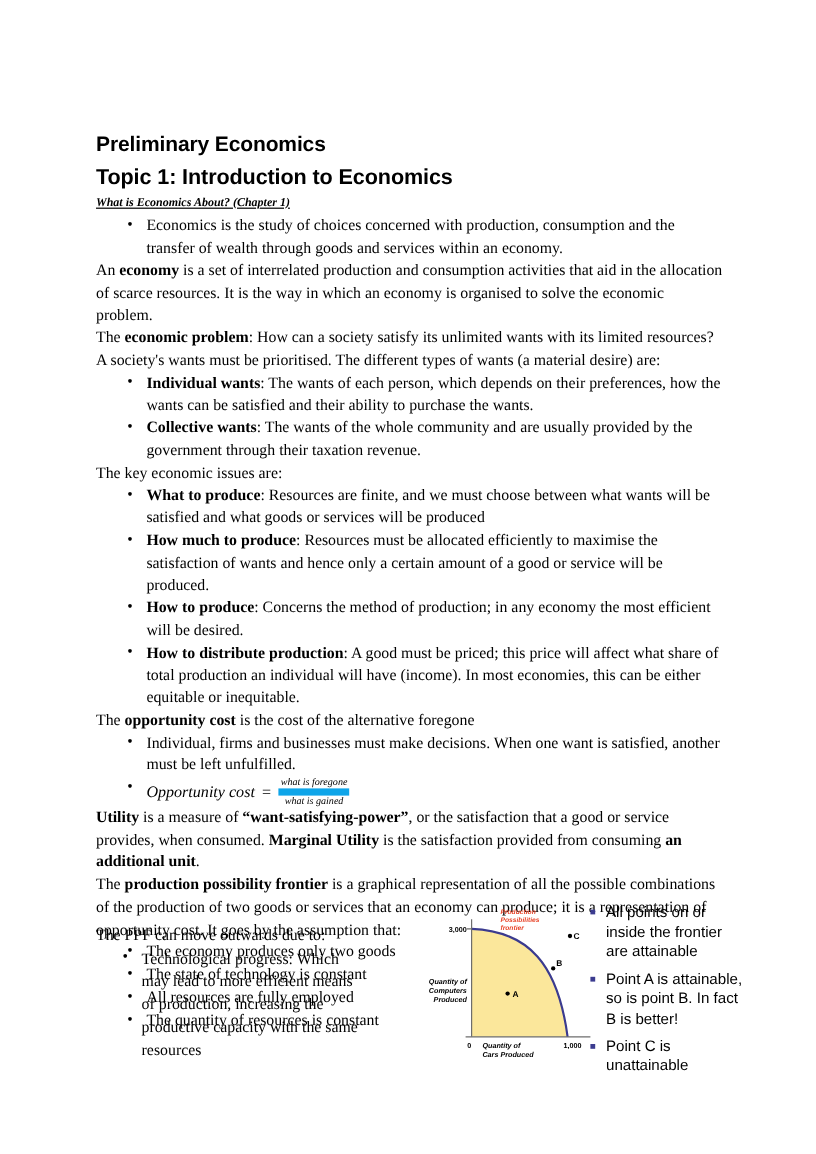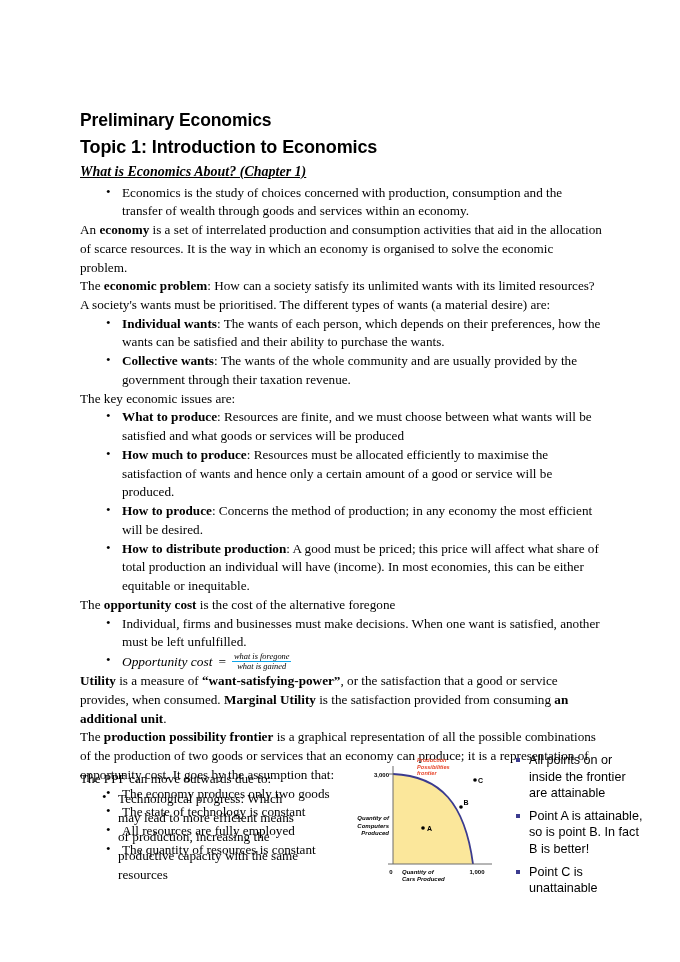--- a/index.html
+++ b/index.html
@@ -40,21 +40,21 @@
   h2.topic-title {
     font-family: "Liberation Sans", sans-serif;
     font-size: 18px;
     font-weight: bold;
     margin: 0 0 6px 0;
     letter-spacing: -0.1px;
     line-height: 1.15;
   }
   h3.section-title {
     font-family: "Liberation Serif", serif;
-    font-size: 14px;
+    font-size: 10px;
     font-weight: bold;
     font-style: italic;
     text-decoration: underline;
     margin: 0 0 3px 0;
     line-height: 1.2;
   }
   p.para {
     font-size: 13.2px;
     line-height: 1.42;
     margin: 0;
@@ -103,21 +103,21 @@
   .formula .eq { margin-right: 6px; font-style: normal; }
   .frac {
     display: inline-block;
     vertical-align: middle;
     text-align: center;
     font-size: 8.4px;
     line-height: 1.12;
     font-style: italic;
   }
   .frac .num {
-    border-bottom: 1px solid #0ea5e9;
+    border-bottom: 6px solid #0ea5e9;
     padding: 0 2px 0px 2px;
     display: block;
   }
   .frac .den {
     display: block;
     padding: 0 2px;
   }
 
   
   .figure-block {
@@ -141,21 +141,21 @@
     position: absolute;
     left: 275px;
     top: -18px;
     width: 140px;
     height: 135px;
   }
   .chart-svg { display: block; }
 
   .ppf-right-col {
     position: absolute;
-    left: 436px;
+    left: 412px;
     top: -18px;
     width: 130px;
     font-family: "Liberation Sans", sans-serif;
     font-size: 12.6px;
     line-height: 1.32;
     color: #000;
   }
   .ppf-right-col ul {
     list-style: none;
     margin: 0;

